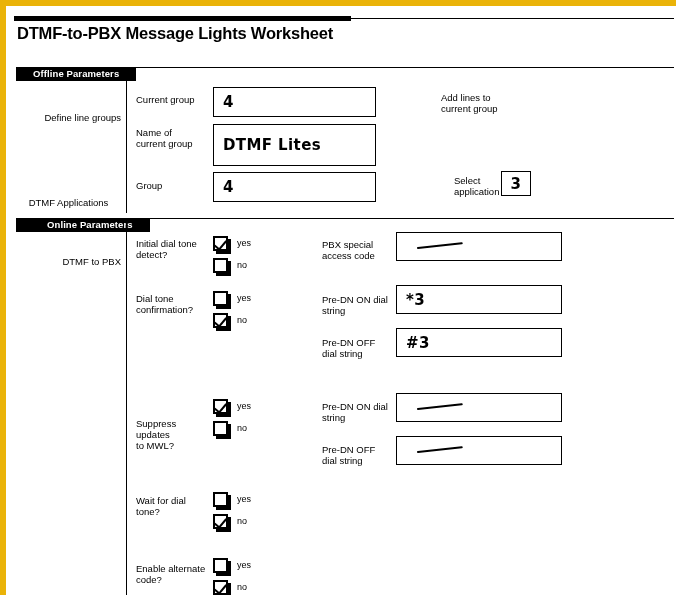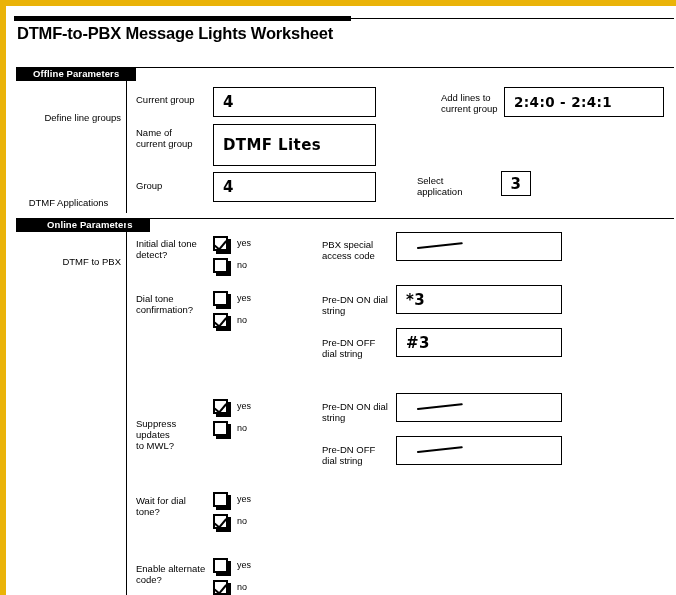--- a/index.html
+++ b/index.html
@@ -123,25 +123,22 @@
   <div class="box" style="left:207px;top:118px;width:163px;height:42px;">
     <div class="val">DTMF Lites</div>
   </div>
 
   <div class="fld-label" style="left:130px;top:174px;">Group</div>
   <div class="box" style="left:207px;top:166px;width:163px;height:30px;">
     <div class="val">4</div>
   </div>
 
   <div class="fld-label" style="left:428px;top:86px;margin-left:7px;">Add lines to<br>current group</div>
-  <div class="box" style="left:498px;top:81px;width:160px;height:30px;">
-    <div class="val small">2:4:0 - 2:4:1</div>
-  </div>
-
-  <div class="fld-label" style="left:411px;top:169px;">Select<br>application</div>
+
+  <div class="fld-label" style="left:448px;top:169px;">Select<br>application</div>
   <div class="box tiny" style="left:495px;top:165px;">
     <div class="val">3</div>
   </div>
 
   <div class="sec-bar" style="top:212px;padding-left:24px;">
     <span>Online Parameters</span>
   </div>
   <div class="sec-rule" style="top:212px;"></div>
   <div class="vdiv" style="top:212px;height:381px;"></div>
 

